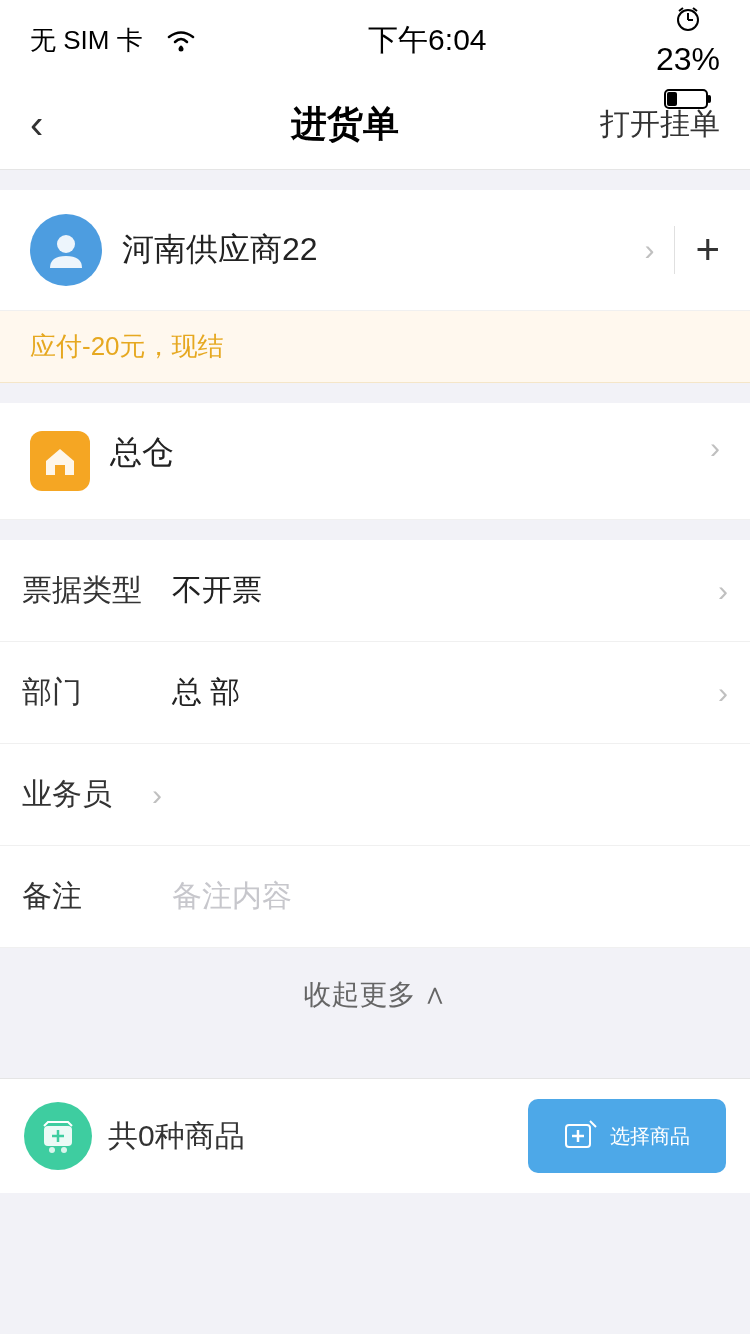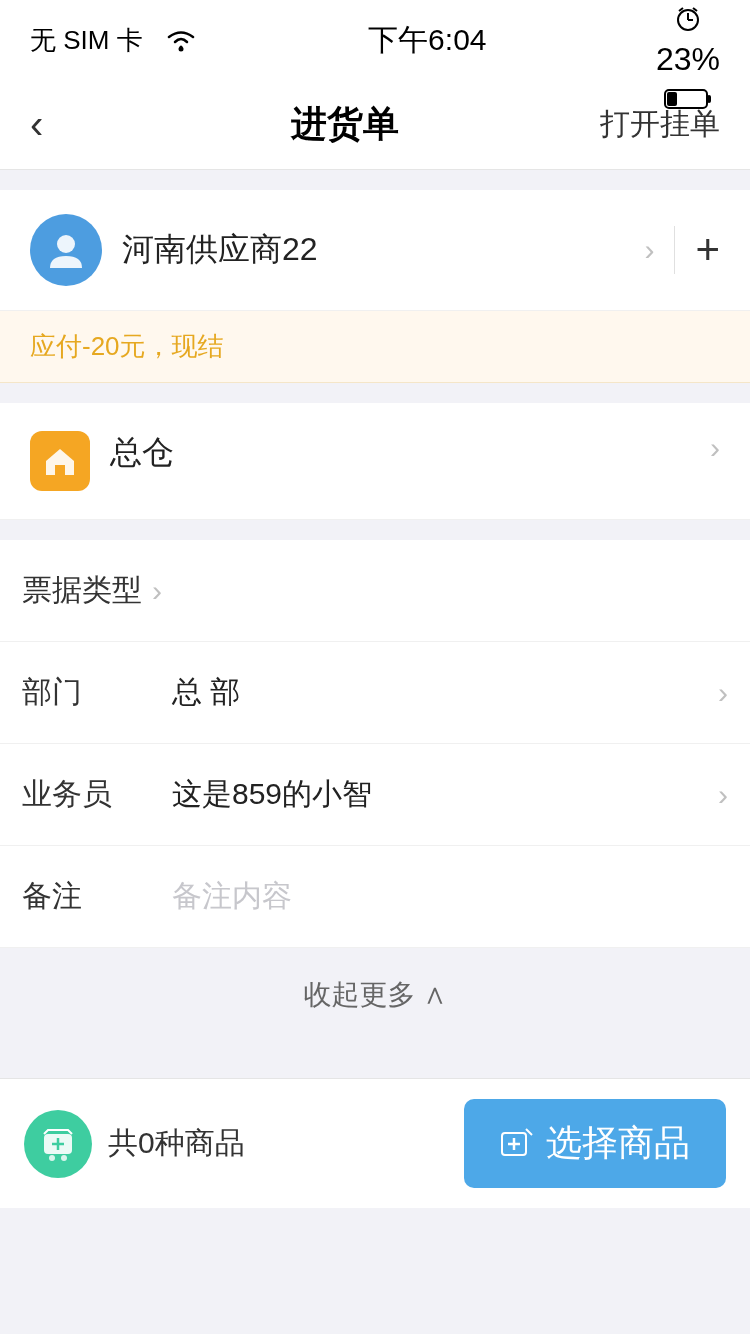--- a/index.html
+++ b/index.html
@@ -215,21 +215,21 @@
       flex: 1;
       font-size: 30px;
       color: #333;
     }
     .select-btn {
       background: #4da8e8;
       color: #fff;
       border: none;
       border-radius: 10px;
       padding: 20px 36px;
-      font-size: 36px;
+      font-size: 20px;
       cursor: pointer;
       display: flex;
       align-items: center;
       gap: 12px;
     }
     .select-btn svg { width: 34px; height: 34px; }
 
     
     .gray-area {
       width: 750px;
@@ -319,32 +319,32 @@
     <span class="section-chevron">›</span>
   </div>
 </div>
 
 <div class="separator"></div>
 
 <div class="card">
 
   <div class="form-row">
     <span class="form-label">票据类型</span>
+    <span class="form-value">不开票</span>
     <span class="form-chevron">›</span>
   </div>
 
   <div class="form-row">
     <span class="form-label">部门</span>
     <span class="form-value">总 部</span>
     <span class="form-chevron">›</span>
   </div>
 
   <div class="form-row">
     <span class="form-label">业务员</span>
-    <span class="form-value">这是859的小智</span>
     <span class="form-chevron">›</span>
   </div>
 
   <div class="form-row">
     <span class="form-label">备注</span>
     <span class="form-value placeholder">备注内容</span>
   </div>
 </div>
 
 <div class="collapse-row">

